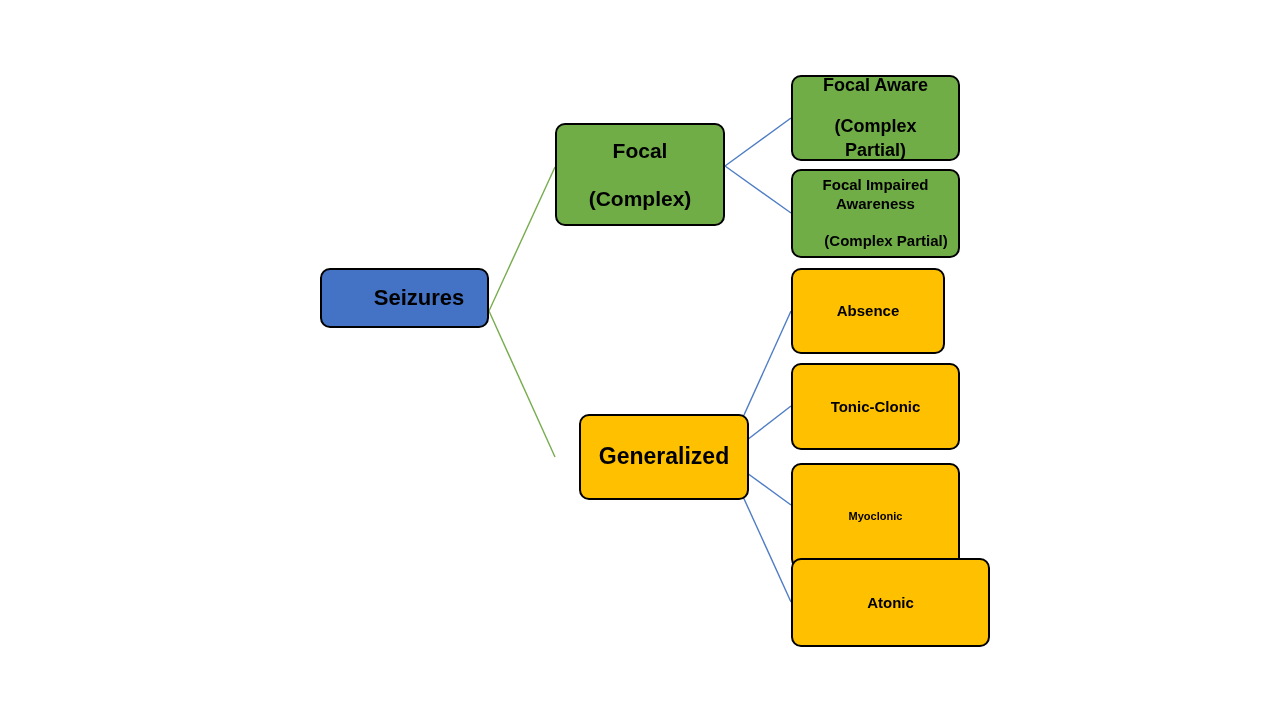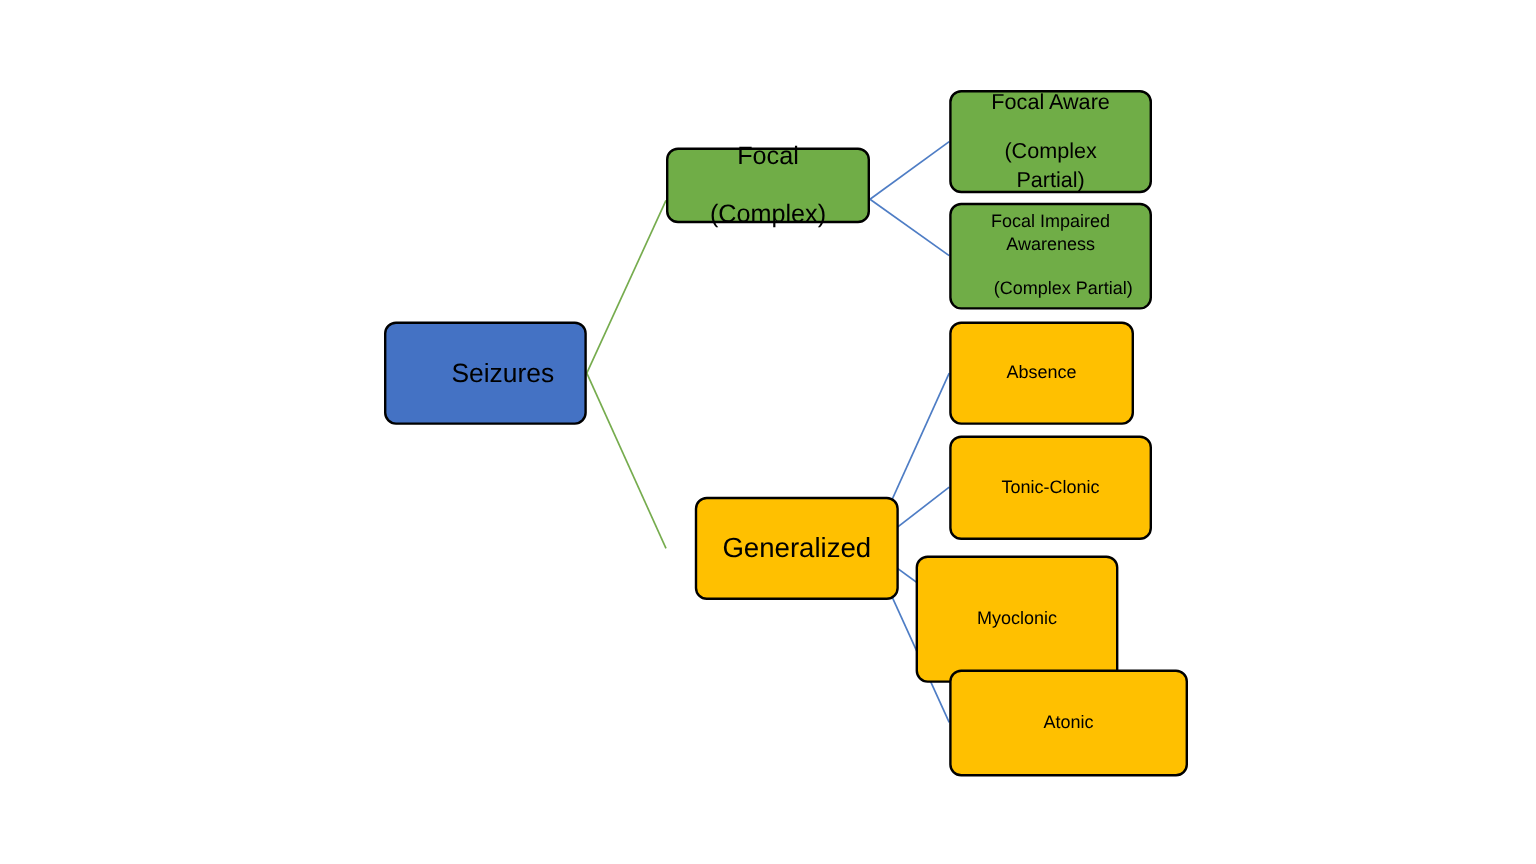--- a/index.html
+++ b/index.html
@@ -36,43 +36,43 @@
 
   .node {
     position: absolute;
     border: 2.5px solid var(--node-border);
     border-radius: 10px;
     display: flex;
     flex-direction: column;
     align-items: center;
     justify-content: center;
     text-align: center;
-    font-weight: normal;
+    font-weight: bold;
     color: var(--text);
     padding: 4px;
     gap: 12px;
   }
   .fill-blue  { background: var(--blue-fill); }
   .fill-green { background: var(--green-fill); }
   .fill-gold  { background: var(--gold-fill); }
 
   .para { line-height: 1.3; }
   .para + .para { margin-top: 8px; }
 
-  .node-seizures        { left: 320px; top: 268px; width: 169px; height: 86px; font-size: 22px; padding-left: 33px; }
-  .node-focal           { left: 555px; top: 123px; width: 170px; height: 63px; font-size: 21px; }
+  .node-seizures        { left: 320px; top: 268px; width: 169px; height: 60px; font-size: 22px; padding-left: 33px; }
+  .node-focal           { left: 555px; top: 123px; width: 170px; height: 103px; font-size: 21px; }
   .node-generalized     { left: 555px; top: 414px; width: 170px; height: 86px; font-size: 23px; margin-left: 24px; }
   .node-focal-aware     { left: 791px; top:  75px; width: 169px; height: 86px; font-size: 18px; }
   .node-focal-aware .para + .para { margin-top: 6px; max-width: 110px; }
   .node-focal-impaired  { left: 791px; top: 169px; width: 169px; height: 89px; font-size: 15px; }
   .node-focal-impaired .para { line-height: 1.25; }
   .node-focal-impaired .para + .para { margin-top: 6px; margin-left: 21px; }
   .node-absence         { left: 791px; top: 268px; width: 154px; height: 86px; font-size: 15px; }
   .node-tonic-clonic    { left: 791px; top: 363px; width: 169px; height: 87px; font-size: 15px; }
-  .node-myoclonic       { left: 763px; top: 463px; width: 169px; height: 106px; font-size: 15px; }
+  .node-myoclonic       { left: 791px; top: 463px; width: 169px; height: 106px; font-size: 11px; }
   .node-atonic          { left: 791px; top: 558px; width: 199px; height: 89px; font-size: 15px; }
 </style>
 </head>
 <body>
 
 <div class="canvas">
 
   <svg class="connectors" viewBox="0 0 1280 720" xmlns="http://www.w3.org/2000/svg">
     <line class="edge-green" x1="489" y1="311" x2="555" y2="167"></line>
     <line class="edge-green" x1="489" y1="311" x2="555" y2="457"></line>

